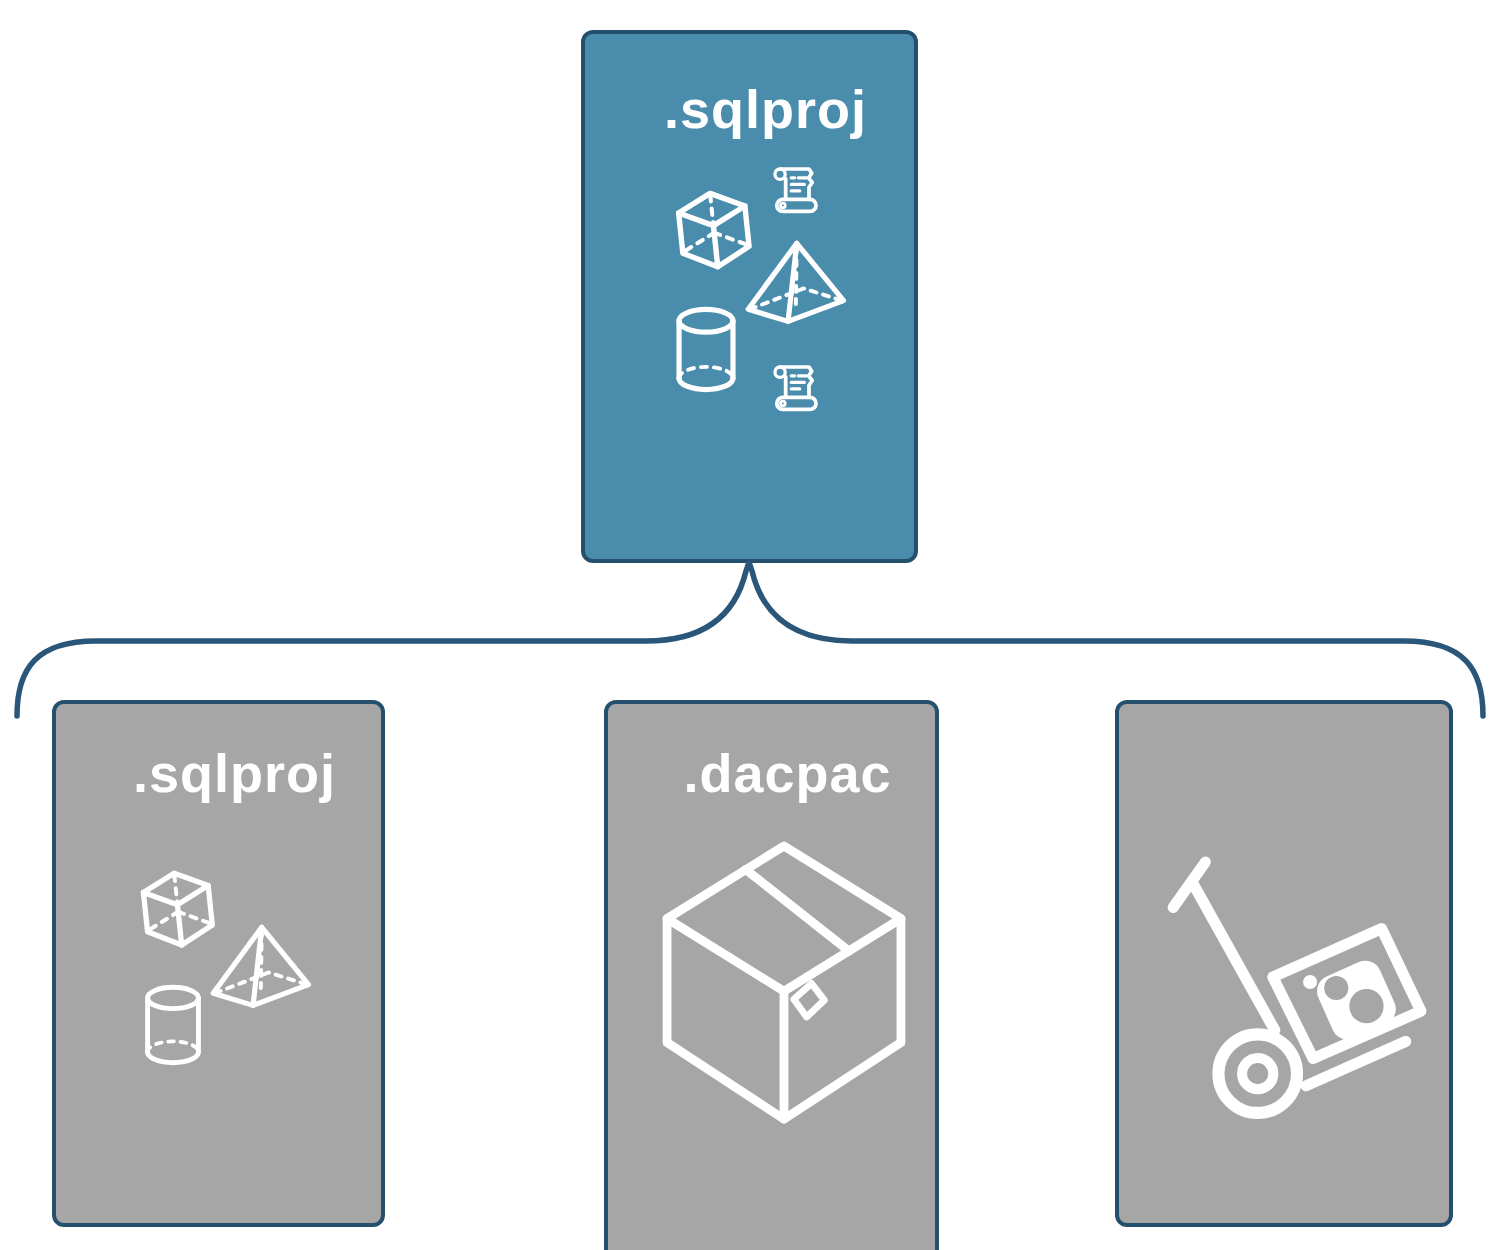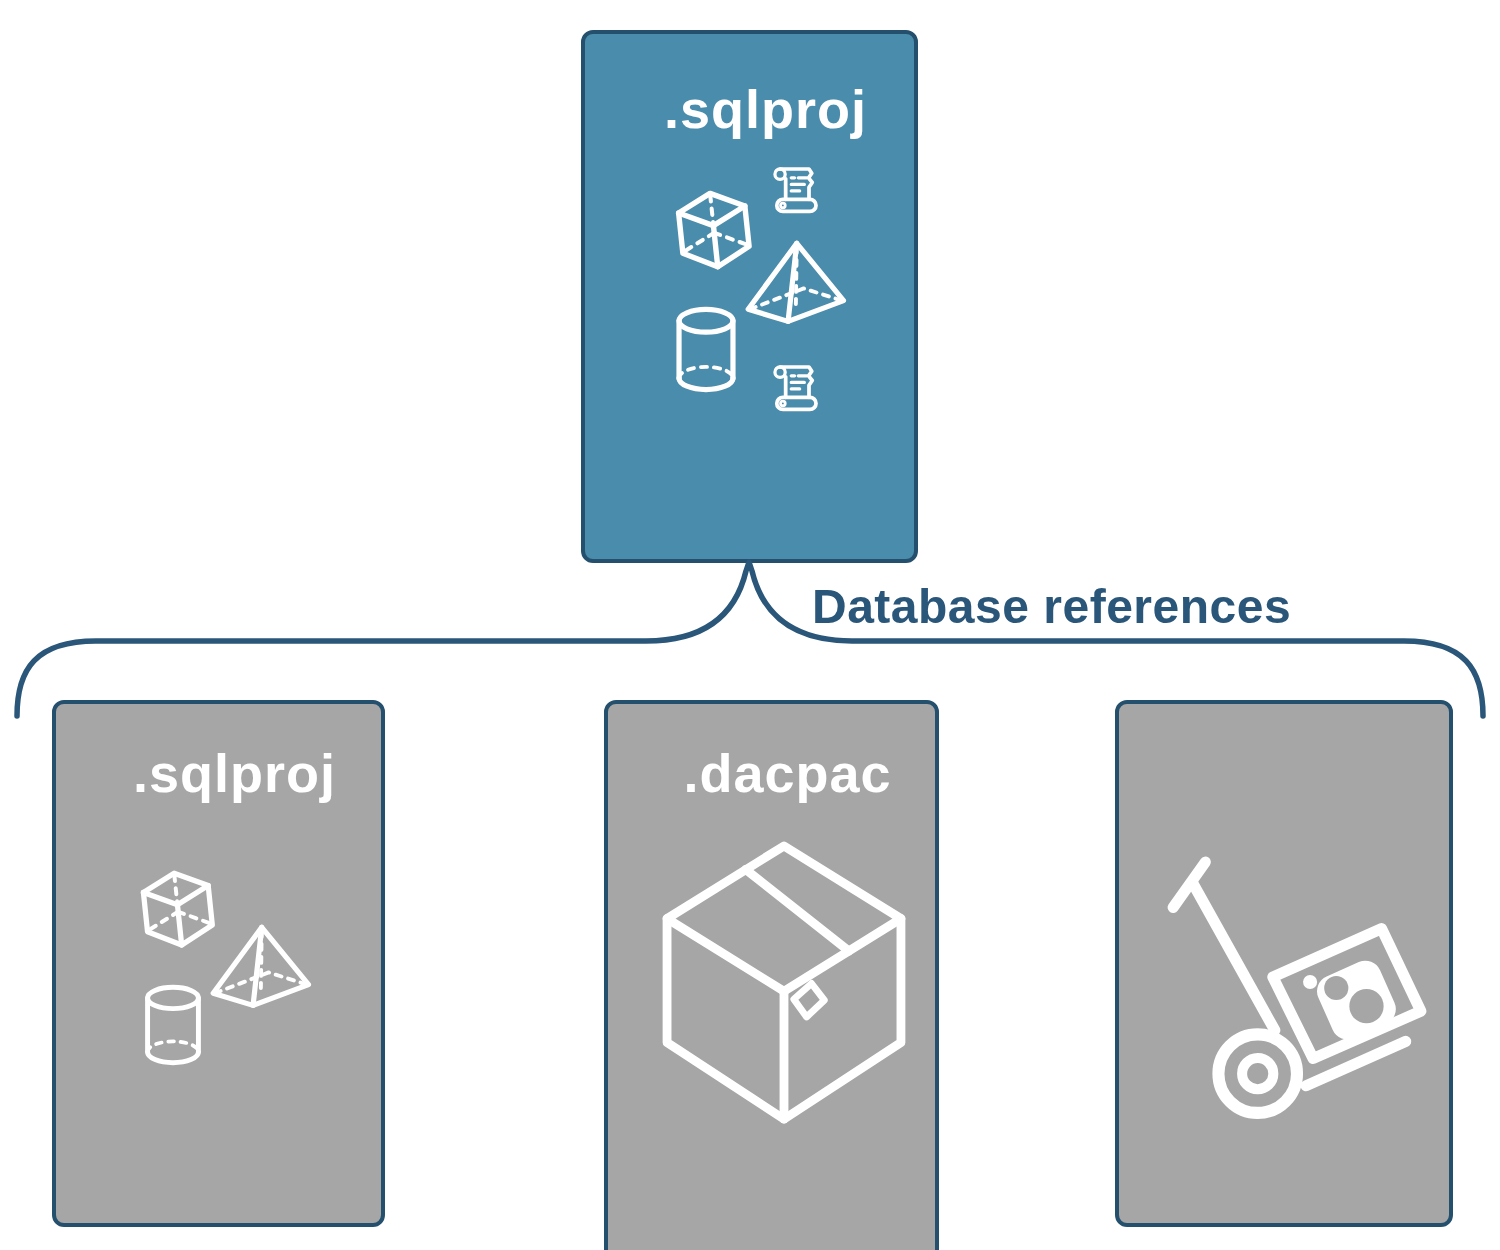--- a/index.html
+++ b/index.html
@@ -150,21 +150,20 @@
     <span class="icon i-root-scroll2">
         <svg viewBox="0 0 60 60">
           <use href="#sym-scroll"></use>
         </svg>
       </span>
   </div>
 
   <svg class="brace" viewBox="0 0 1500 1250">
     <path d="M 17 716 C 17 669 36 641 96 641 L 646 641 C 703 641 735 617 746 571 L 749 562 L 752 571 C 763 617 795 641 852 641 L 1404 641 C 1464 641 1483 669 1483 716" fill="none" stroke="currentColor" stroke-width="5.5" stroke-linecap="round" stroke-linejoin="round"></path>
   </svg>
-  <div class="brace-label">Database references</div>
 
   <div class="card card--child card--c1">
     <div class="card-title">.sqlproj</div>
     <span class="icon i-c1-cube">
         <svg viewBox="0 0 100 100">
           <use href="#sym-cube"></use>
         </svg>
       </span>
     <span class="icon i-c1-pyramid">
         <svg viewBox="0 0 120 100">

